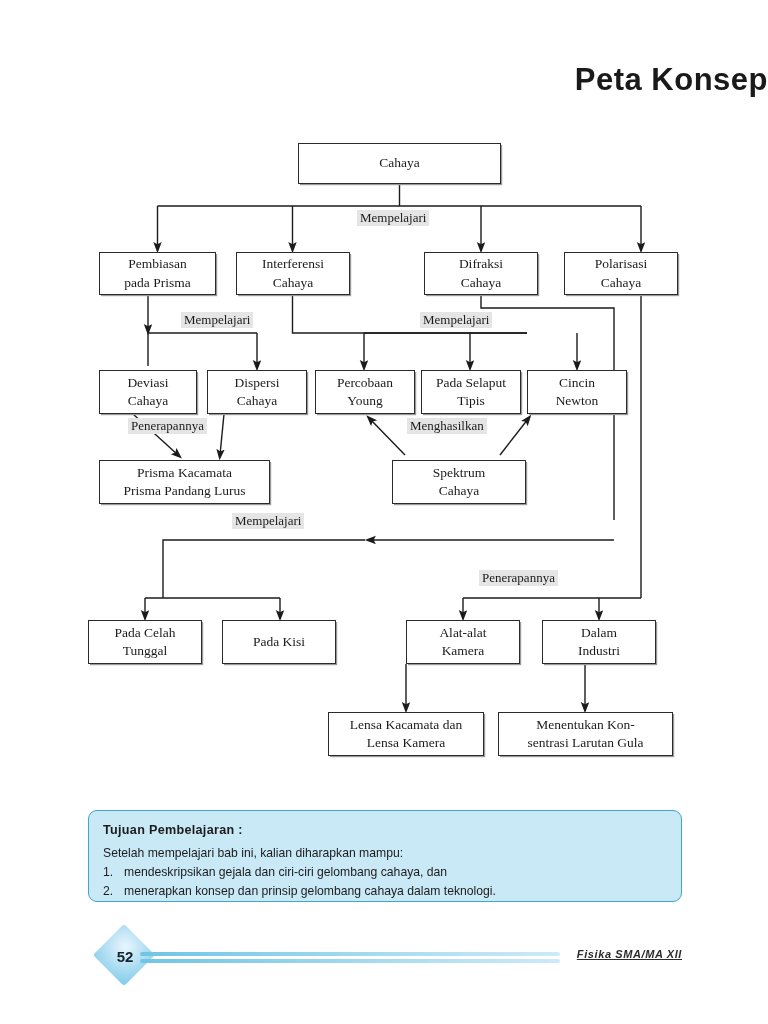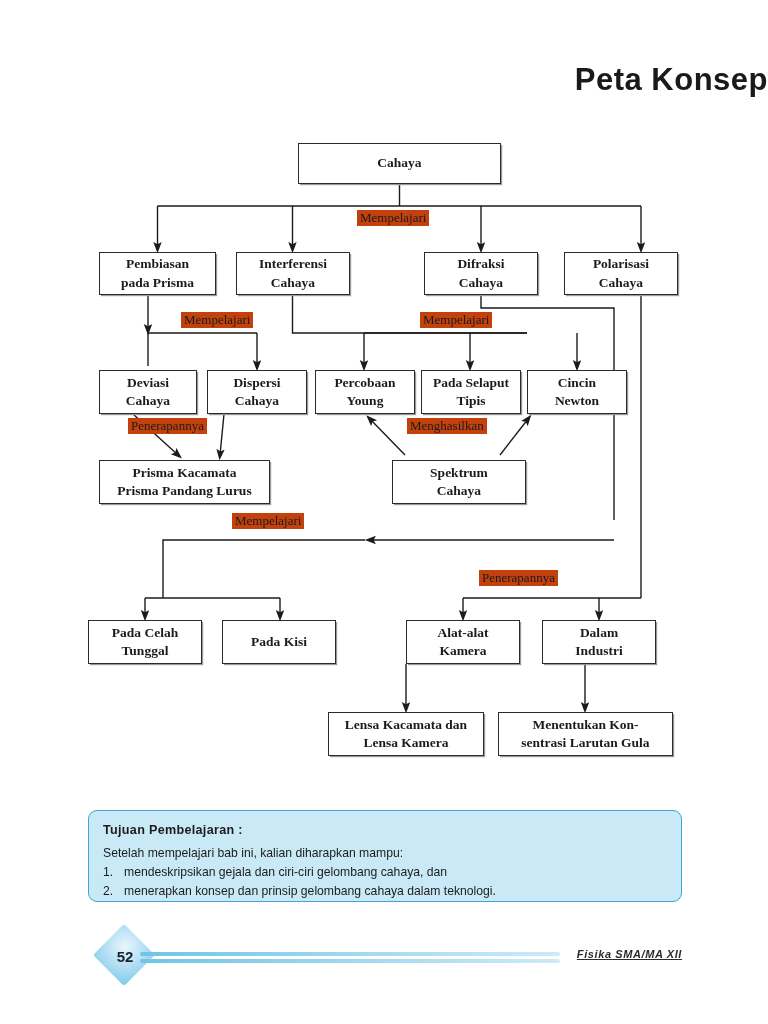--- a/index.html
+++ b/index.html
@@ -52,27 +52,27 @@
     color: #1b1b1b;
     font-family: "Liberation Serif", serif;
     font-size: 13.5px;
     line-height: 1.35;
     display: flex;
     align-items: center;
     justify-content: center;
     text-align: center;
     box-shadow: 1.6px 1.6px 0 -0.4px #9a9a9a;
   }
-  .node span { display: block; padding: 0 4px; white-space: pre-line; font-weight: bold; }
+  .node span { display: block; padding: 0 4px; white-space: pre-line; }
   .edge-label {
     position: absolute;
     font-family: "Liberation Serif", serif;
     font-size: 13px;
     color: #1b1b1b;
-    background: #c2410c;
+    background: #e5e5e5;
     padding: 0 3px;
     white-space: nowrap;
   }
   
   .objective {
     position: absolute;
     left: 88px;
     top: 810px;
     width: 594px;
     height: 92px;

